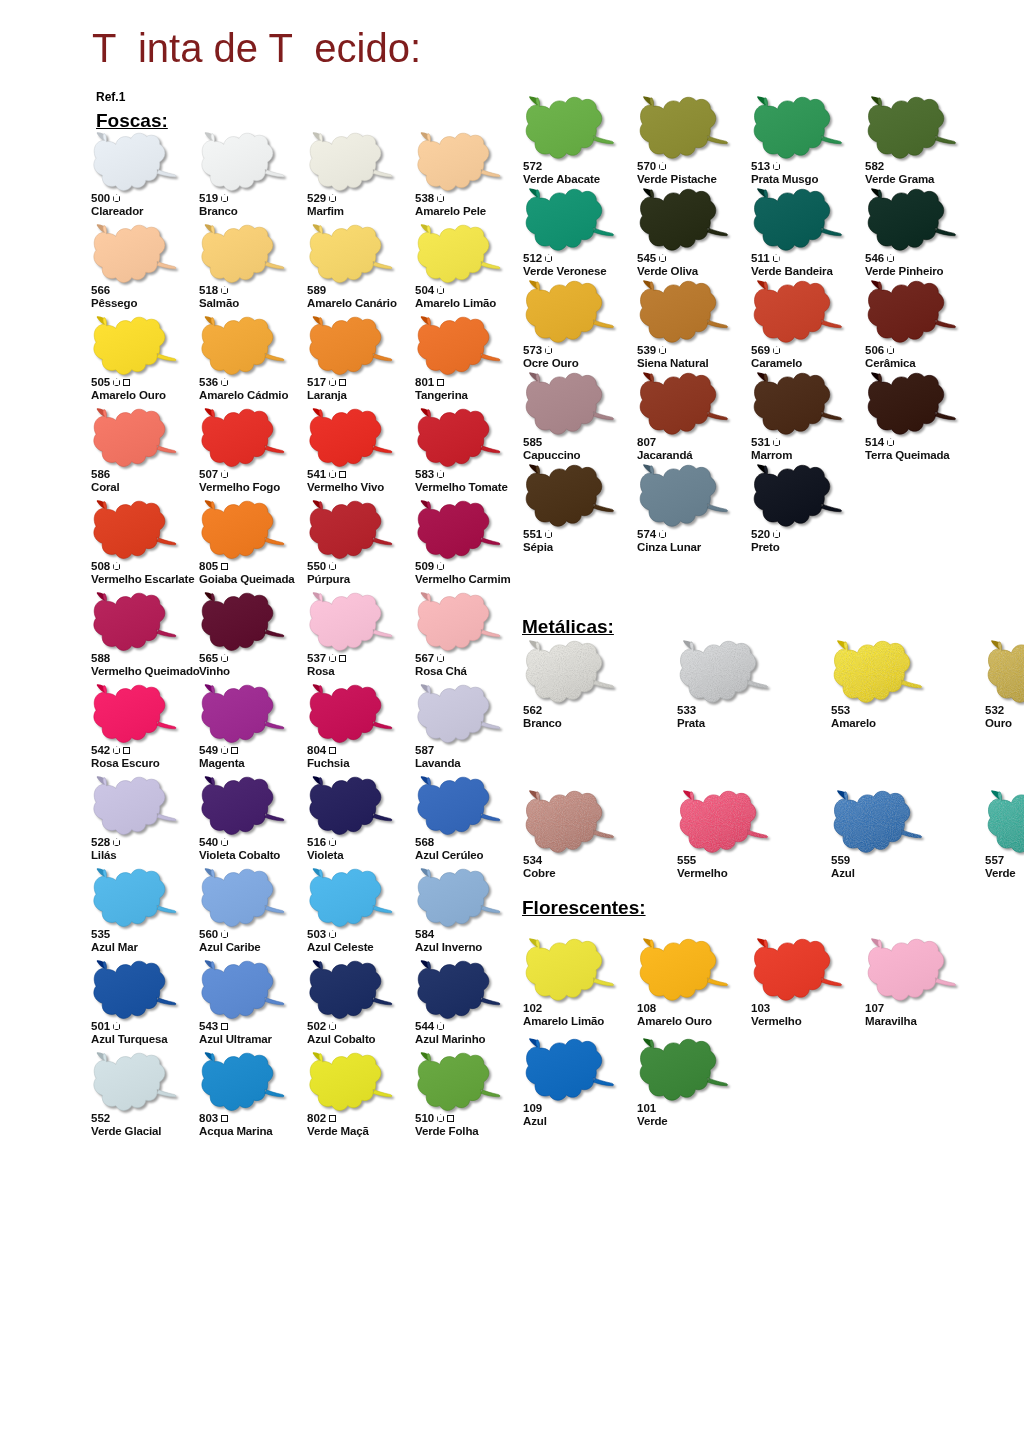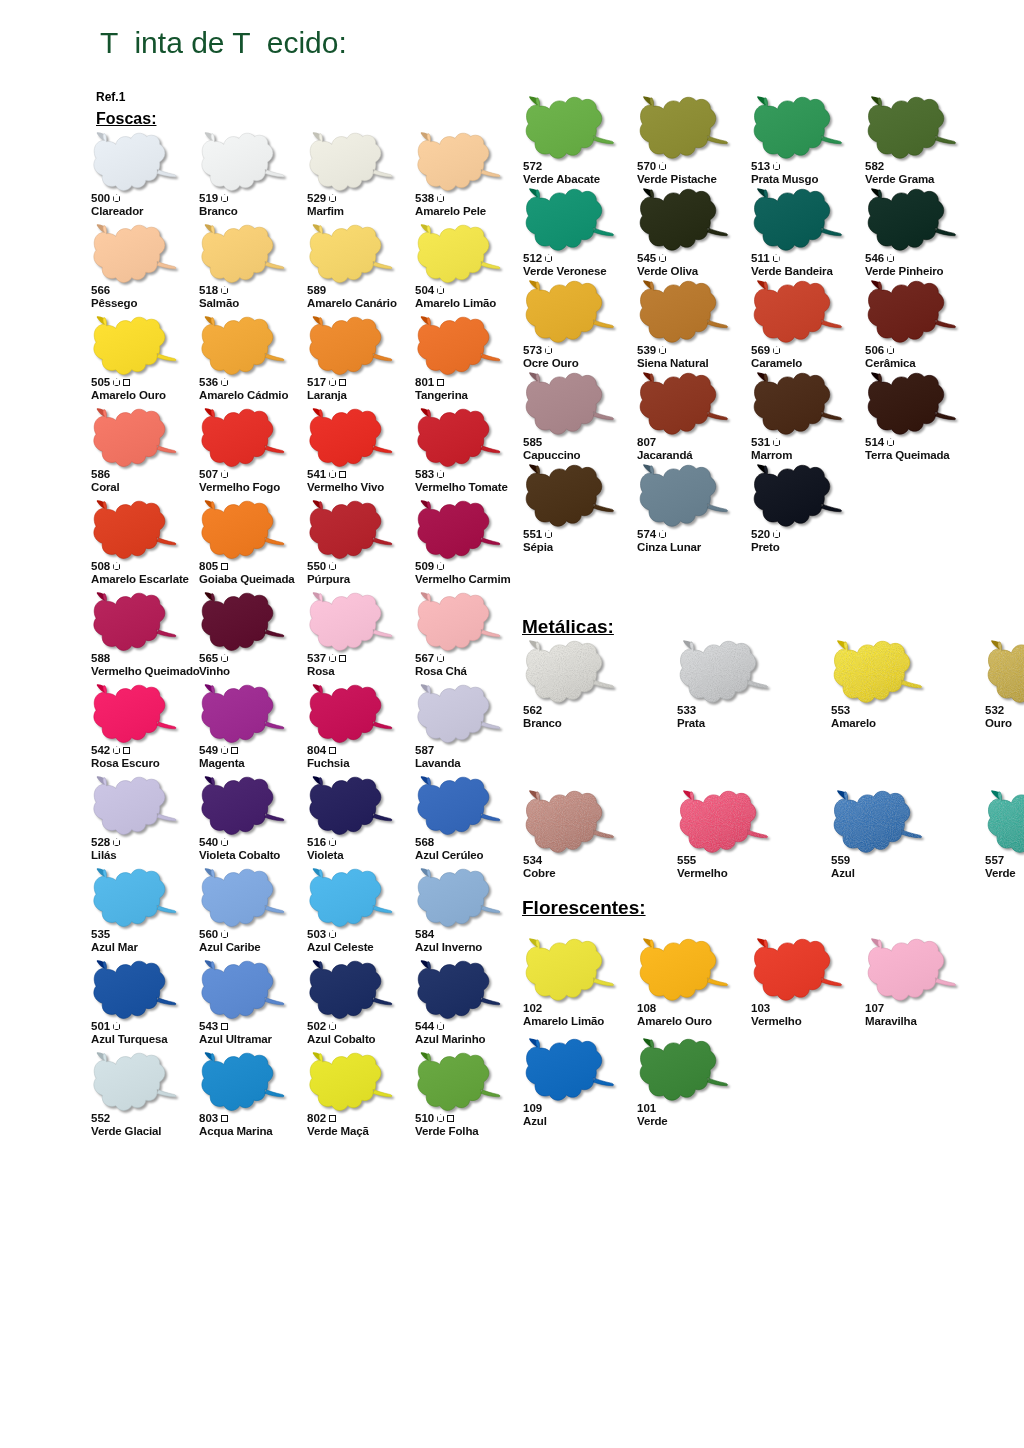--- a/index.html
+++ b/index.html
@@ -7,35 +7,35 @@
   body{
     width:1024px; height:1448px; position:relative; overflow:hidden;
     font-family:"Liberation Sans", sans-serif;
     color:#1a1a1a;
     -webkit-font-smoothing:antialiased;
   }
   .page{position:absolute; inset:0;}
 
   
   .title{
-    position:absolute; left:100px; top:26px;
-    font-size:30px; font-weight:400; letter-spacing:0px;
-    color:#14532d; white-space:pre;
+    position:absolute; left:92px; top:26px;
+    font-size:40px; font-weight:400; letter-spacing:0px;
+    color:#7f1d1d; white-space:pre;
   }
 
   
   .ref-label{
     position:absolute; left:96px; top:90px;
     font-size:12px; font-weight:bold; color:#000;
   }
   .sec-head{
     position:absolute; font-size:19px; font-weight:bold;
     color:#000; text-decoration:underline; white-space:nowrap;
   }
-  .sec-foscas{left:96px; top:110px; font-size:16px;}
+  .sec-foscas{left:96px; top:110px; font-size:19px;}
   .sec-metalicas{left:522px; top:616px;}
   .sec-florescentes{left:522px; top:897px;}
 
   
   .grid{position:absolute; display:grid;}
   #grid-foscas{
     left:90px; top:132px;
     grid-template-columns:repeat(4,108px);
     grid-auto-rows:92px;
     column-gap:0px; row-gap:0px;
@@ -504,21 +504,21 @@
             <path d="M12.5,2.0 C11.2,4.2 11.8,7.4 13.6,9.6 C9.6,9.0 5.4,11.3 3.3,15.2 C1.0,19.6 1.4,25.4 4.0,29.6 C1.3,32.6 0.6,37.6 2.4,41.6 C4.0,45.2 7.4,47.6 11.0,48.8 C10.2,52.4 11.4,56.6 14.4,59.0 C17.6,61.6 22.4,62.2 26.4,60.6 C27.8,63.6 31.0,65.8 34.6,66.0 C38.6,66.2 42.4,63.8 44.2,60.4 C46.8,62.8 50.8,63.6 54.2,62.2 C57.4,60.9 59.6,57.8 60.0,54.4 C63.6,55.6 67.8,54.6 70.4,51.8 C72.8,49.2 73.6,45.4 72.6,42.1 C78.4,44.6 84.6,46.4 90.6,47.6 C91.8,47.8 93.4,48.2 94.0,49.2 C94.4,50.0 93.6,50.6 92.8,50.6 C86.0,50.4 79.0,49.0 72.6,46.6 C75.2,43.0 76.4,38.2 75.6,33.8 C79.0,32.0 81.4,28.3 81.6,24.4 C81.8,20.2 79.4,16.0 75.8,13.9 C76.2,10.6 74.6,7.1 71.8,5.2 C68.6,3.0 64.0,3.0 60.8,5.2 C58.6,2.4 54.8,0.9 51.2,1.4 C47.8,1.9 44.8,4.2 43.4,7.3 C40.2,4.9 35.6,4.5 32.0,6.3 C29.0,7.8 26.8,10.7 26.2,14.0 C23.2,11.2 19.0,10.1 15.4,11.0 C16.0,8.0 15.6,4.6 14.0,2.0 Z" fill="url(#lf16g)" stroke="#bf2305" stroke-width="0.6"></path>
           </svg>
         </div>
         <div class="caption">
           <div class="code-line">
             <span>508</span>
             <span class="sym">
               <i class="hex"></i>
             </span>
           </div>
-          <div class="cname">Amarelo Escarlate</div>
+          <div class="cname">Vermelho Escarlate</div>
         </div>
       </div>
       <div class="cell">
         <div class="leaf-wrap">
           <svg viewBox="0 0 98 70" preserveAspectRatio="xMidYMid meet">
             <defs>
               <linearGradient id="lf17g" x1="10%" y1="0%" x2="85%" y2="100%">
                 <stop offset="0%" stop-color="#f48128"></stop>
                 <stop offset="62%" stop-color="#ec7920"></stop>
                 <stop offset="100%" stop-color="#e6731a"></stop>

